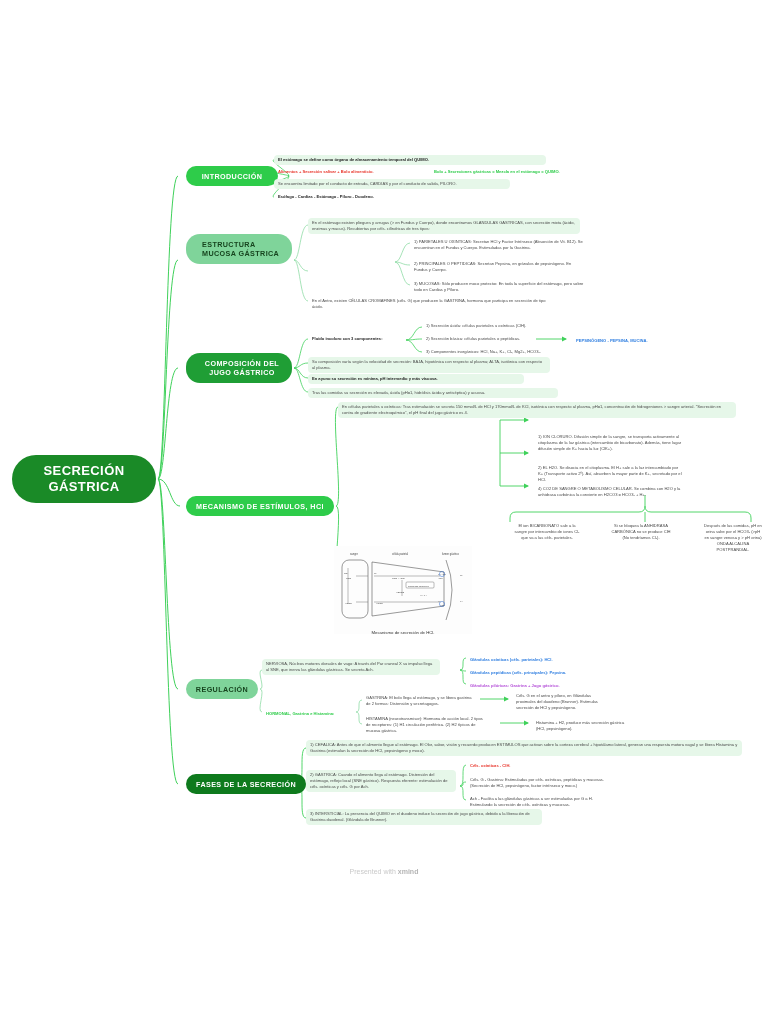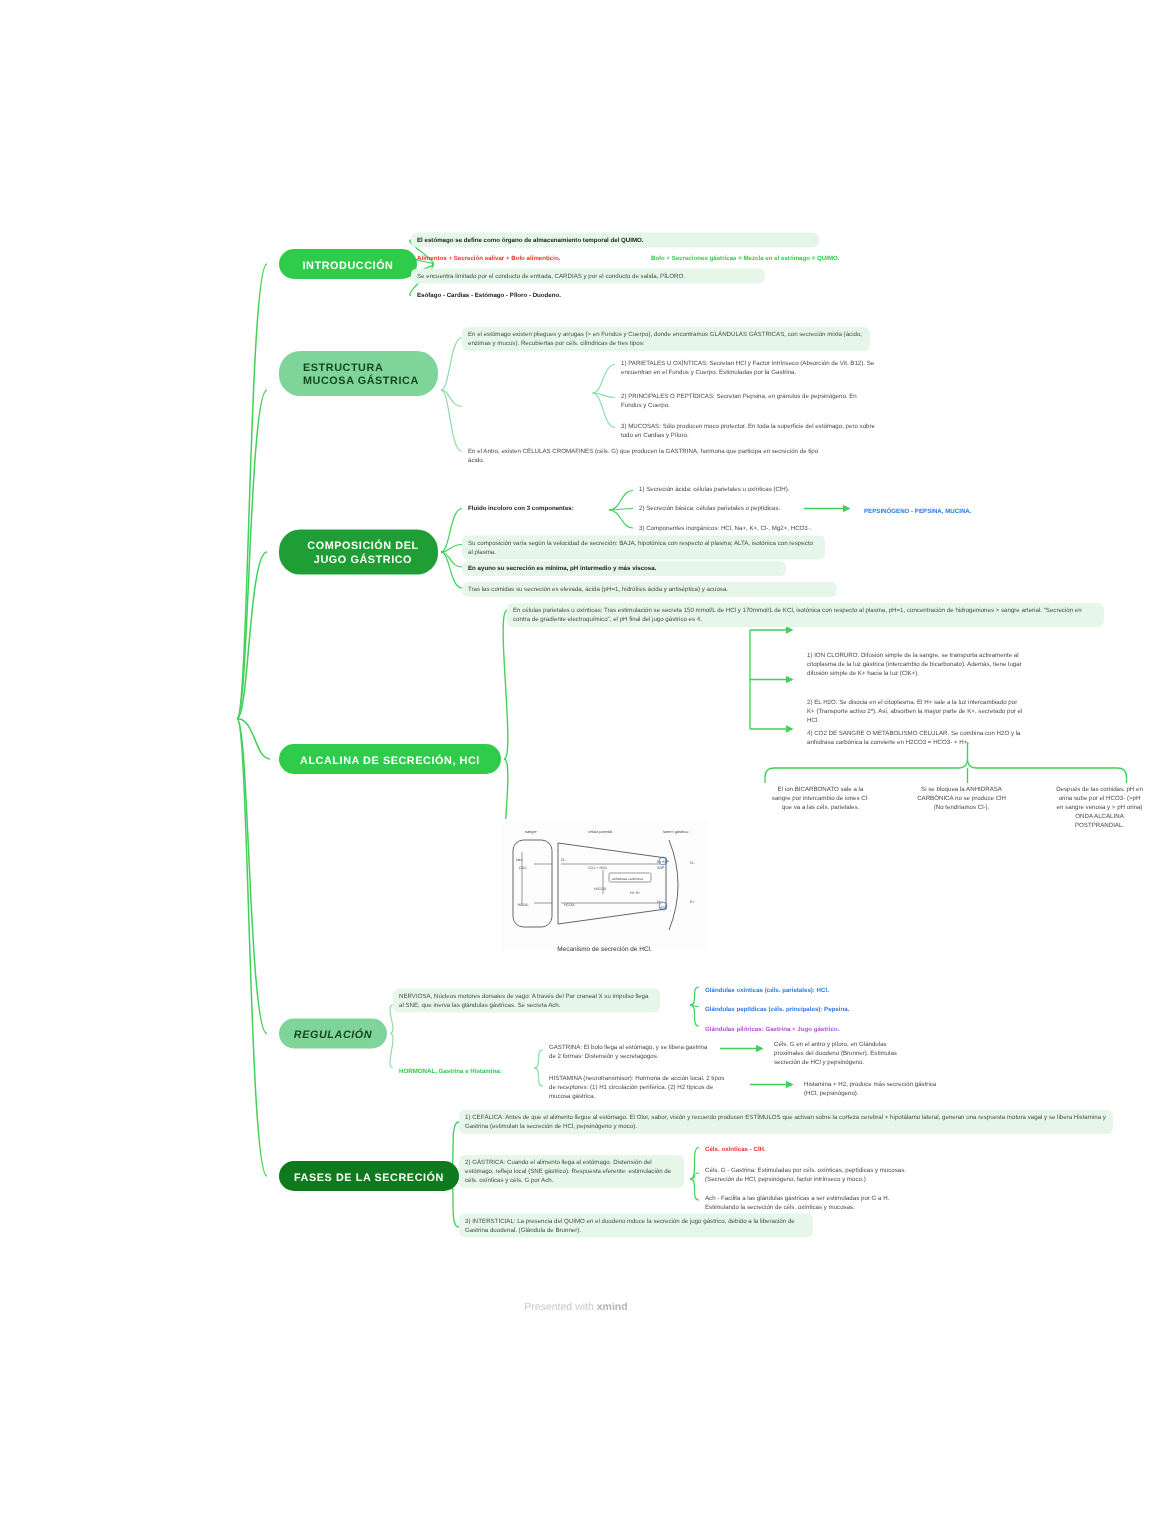--- a/index.html
+++ b/index.html
@@ -44,21 +44,21 @@
     border-radius: 14px;
     height: 20px;
   }
   .b-intro   { left: 186px; top: 166px; width: 92px; }
   .b-estr    { left: 186px; top: 234px; width: 106px; height: 30px;
                background:#7fd49a; color:#17451f; }
   .b-comp    { left: 186px; top: 353px; width: 106px; height: 30px;
                background:#1f9e35; }
   .b-mec     { left: 186px; top: 496px; width: 148px; }
   .b-reg     { left: 186px; top: 679px; width: 72px;
-               background:#7fd49a; color:#17451f;font-style:italic; }
+               background:#7fd49a; color:#17451f; }
   .b-fases   { left: 186px; top: 774px; width: 120px;
                background:#0e7a1d; }
 
   
   .bub {
     position: absolute;
     font-size: 4.1px;
     line-height: 1.45;
     color: #4a4a4a;
     padding: 2px 4px;
@@ -195,32 +195,35 @@
       <path d="M298 784 C 306 784 298 786 306 786"></path>
       <path d="M298 784 C 306 784 298 818 306 818"></path>
     </g>
     <g fill="none" stroke="#3fd15a" stroke-width=".8">
       <path d="M460 786 C 466 786 460 765 466 765"></path>
       <path d="M460 786 C 466 786 460 782 466 782"></path>
       <path d="M460 786 C 466 786 460 800 466 800"></path>
     </g>
   </svg>
 
+  <div class="node root">
+    <span>SECRECIÓN GÁSTRICA</span>
+  </div>
 
   <div class="node branch b-intro">
     <span>INTRODUCCIÓN</span>
   </div>
   <div class="node branch b-estr">
     <span style="text-align:left;width:100%;padding-left:6px">ESTRUCTURA MUCOSA GÁSTRICA</span>
   </div>
   <div class="node branch b-comp">
     <span style="text-align:center;width:100%;padding-left:6px">COMPOSICIÓN DEL JUGO GÁSTRICO</span>
   </div>
   <div class="node branch b-mec">
-    <span>ALCALINA DE SECRECIÓN, HCl</span>
+    <span>MECANISMO DE ESTÍMULOS, HCl</span>
   </div>
   <div class="node branch b-reg">
     <span>REGULACIÓN</span>
   </div>
   <div class="node branch b-fases">
     <span>FASES DE LA SECRECIÓN</span>
   </div>
 
   <div class="bub green" style="left:274px; top:155px; width:272px;">
     <b>El estómago se define como órgano de almacenamiento temporal del QUIMO.</b>

